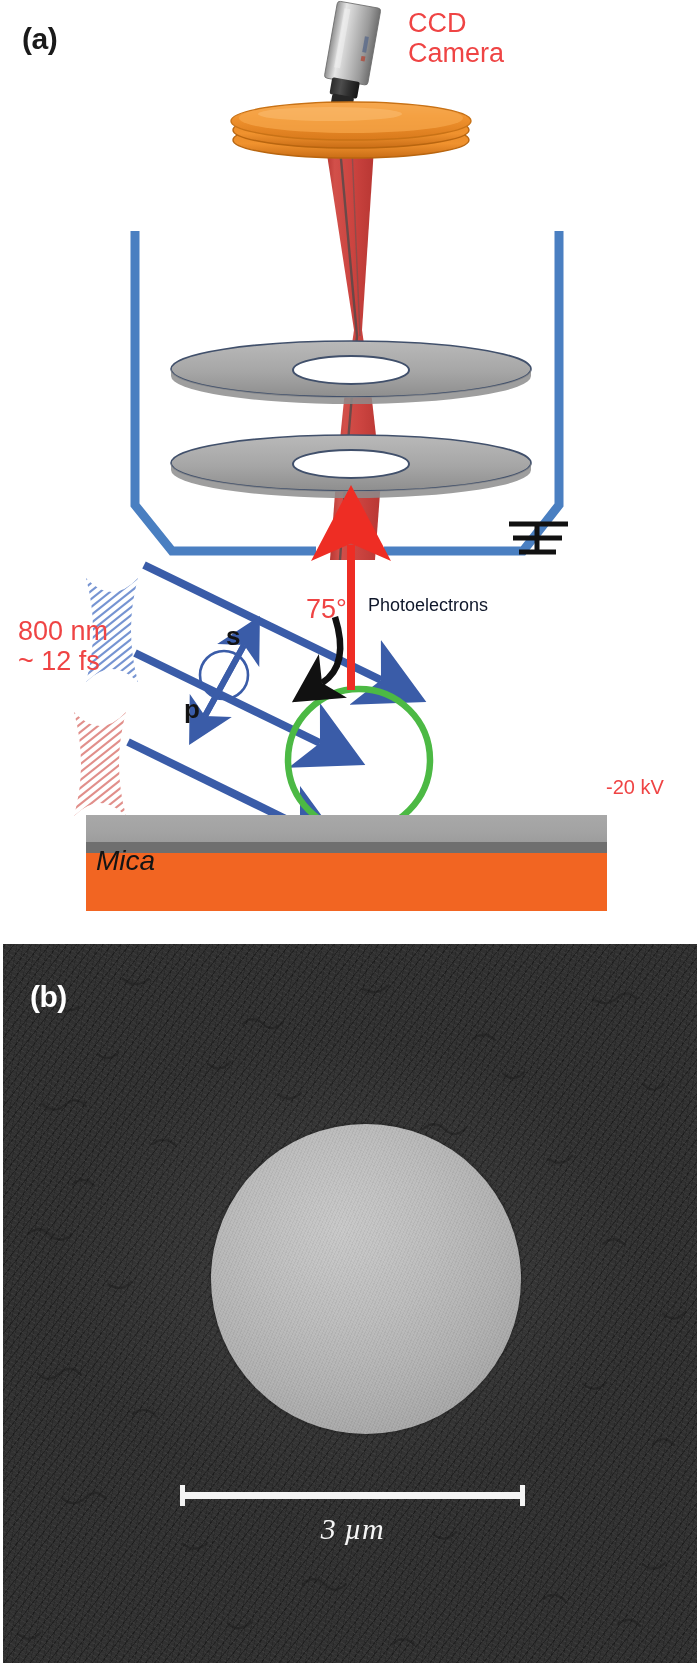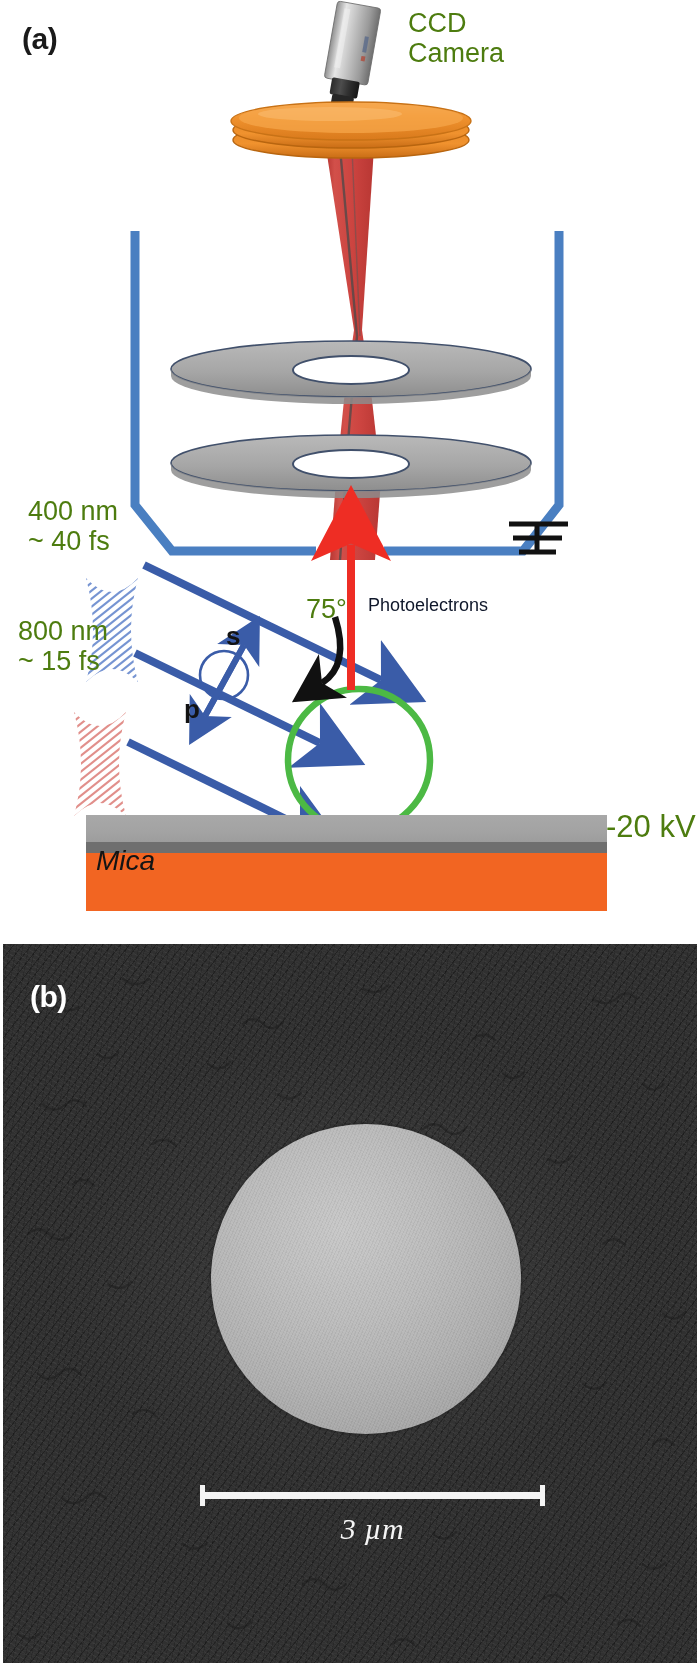--- a/index.html
+++ b/index.html
@@ -33,34 +33,34 @@
     left: 30px; top: 980px;
     font-size: 30px;
     font-weight: bold;
     color: #ffffff;
     letter-spacing: -0.5px;
     z-index: 40;
   }
 
   
   .lbl {
-    color: #4d7c0f;
+    color: #ef4444;
     font-size: 27px;
     line-height: 1.12;
     white-space: pre;
     font-weight: 400;
   }
   .lbl-ccd      { left: 408px; top: 8px; }
   .lbl-imaging  { left: 462px; top: 97px; }
   .lbl-400      { left: 28px;  top: 496px; }
   .lbl-800      { left: 18px;  top: 616px; }
   .lbl-50nm     { left: 88px;  top: 775px; }
   .lbl-mica     { left: 96px;  top: 845px;
                   font-size: 28px; color: #141414; font-style: italic; }
-  .lbl-20kv     { left: 606px; top: 810px; font-size: 31px; }
+  .lbl-20kv     { left: 606px; top: 776px; font-size: 20px; }
   .lbl-angle    { left: 306px; top: 594px; font-size: 27px; }
   .lbl-photo    { left: 368px; top: 595px;
                   font-size: 18px; color: #0f172a; font-weight: 400; }
   .lbl-s        { left: 226px; top: 622px; font-size: 26px;
                   font-weight: bold; color: #121212; }
   .lbl-p        { left: 184px; top: 695px; font-size: 26px;
                   font-weight: bold; color: #121212; }
 
   
   #sem-panel {
@@ -98,21 +98,21 @@
   #sem-sphere::after {
     content: "";
     position: absolute;
     inset: 0;
     border-radius: 50%;
     background-image:
       repeating-linear-gradient(24deg, rgba(255,255,255,0.05) 0 1px, rgba(0,0,0,0) 1px 3px),
       repeating-linear-gradient(-66deg, rgba(0,0,0,0.05) 0 1px, rgba(0,0,0,0) 1px 3px);
   }
   
-  #scalebar-wrap { left: 200px; top: 1492px; z-index: 45; font-style: italic; }
+  #scalebar-wrap { left: 180px; top: 1492px; z-index: 45; font-style: italic; }
   #scalebar-line {
     position: relative;
     width: 345px; height: 7px;
     background: #f4f4f4;
   }
   #scalebar-line::before, #scalebar-line::after {
     content: "";
     position: absolute;
     top: -7px;
     width: 5px; height: 21px;
@@ -343,24 +343,22 @@
   </svg>
 
   <div class="abs film-layer"></div>
   <div class="abs film-layer2"></div>
   <div class="abs mica-layer"></div>
 
   <div class="abs panel-label-a">(a)</div>
 
   <div class="abs lbl lbl-ccd">CCD
 Camera</div>
-  <div class="abs lbl lbl-400">400 nm
-~ 40 fs</div>
   <div class="abs lbl lbl-800">800 nm
-~ 15 fs</div>
+~ 12 fs</div>
   <div class="abs lbl lbl-mica">Mica</div>
   <div class="abs lbl lbl-20kv">-20 kV</div>
   <div class="abs lbl lbl-angle">75°</div>
   <div class="abs lbl lbl-photo">Photoelectrons</div>
   <div class="abs lbl lbl-s">s</div>
   <div class="abs lbl lbl-p">p</div>
 
   <div id="sem-panel" class="abs">
     <div id="sem-bg"></div>
     <svg id="sem-noise" viewBox="0 0 694 719" preserveAspectRatio="none">

